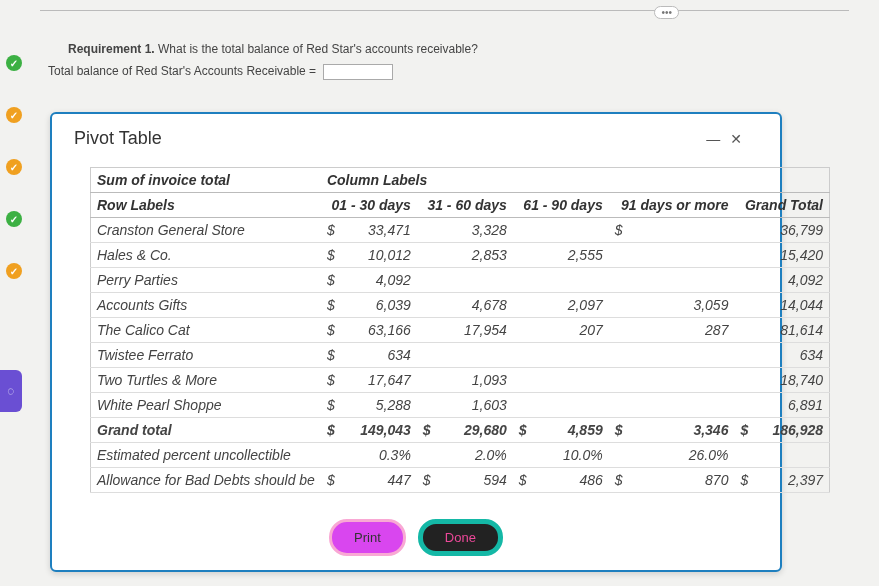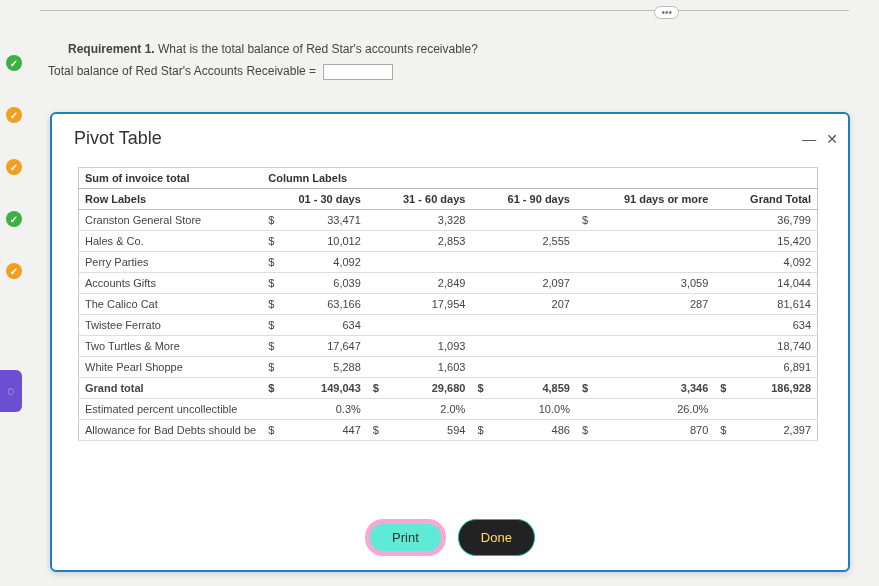--- a/index.html
+++ b/index.html
@@ -48,40 +48,41 @@
   .purple-side {
     position:absolute; left:0; top:370px;
     width:22px; height:42px; background:#6a4fd3;
     border-radius:0 6px 6px 0;
     display:flex; align-items:center; justify-content:center;
     color:#fff; font-size:12px;
   }
   .modal {
     position: absolute;
     left: 50px; top: 112px;
-    width: 800px; height: 460px;
+    width: 732px; height: 460px;
     background: #fff;
     border: 2px solid #1e7fbf;
     border-radius: 6px;
-    padding: 14px 10px 12px 22px;
+    padding: 14px 38px 12px 22px;
     box-shadow: 0 2px 6px rgba(0,0,0,0.15);
   }
   .modal-header {
     display:flex; justify-content:space-between; align-items:center;
     margin-bottom: 18px;
   }
   .modal-title { font-size:18px; color:#333; }
   .modal-ctrls { display:flex; gap:10px; color:#555; font-size:14px; }
   .modal-ctrls span { cursor:pointer; }
   .pivot {
-    border:1px solid #ccc; margin: 0 4px;
+    border:1px solid #ccc; margin: 0 16px;
     border-collapse: collapse;
     width: 740px;
-    font-size: 11px;
+    font-size: 14px;
     color:#444;
+    font-style:italic;
   }
   .pivot th, .pivot td {
     border-bottom:1px solid #ddd;
     padding: 4px 6px;
     text-align:left;
     white-space:nowrap;
   }
   .pivot .num { text-align:right; }
   .pivot .cur { width:14px; text-align:left; color:#444; }
   .pivot thead th { font-weight:bold; color:#333; }
@@ -89,22 +90,22 @@
   .pivot .hdr-row td, .pivot .hdr-row th { border-bottom:1px solid #bbb; }
   .pivot .gt-row td { font-weight:bold; border-top:1px solid #bbb; }
   .modal-footer {
     position:absolute; bottom:14px; left:0; right:0;
     display:flex; justify-content:center; gap:12px;
   }
   .btn {
     padding:6px 22px; border-radius:18px; font-size:13px;
     cursor:pointer;
   }
-  .btn-print { background:#5eead4; border:5px solid #f9a8d4; color:#333; }
-  .btn-done { background:#222; border:1px solid #14b8a6; color:#fde047; }
+  .btn-print { background:#d946ef; border:3px solid #f9a8d4; color:#333; }
+  .btn-done { background:#222; border:5px solid #14b8a6; color:#ec4899; }
 </style>
 </head>
 <body>
 
 <div class="top-rule"></div>
 <span class="ellipsis-badge">•••</span>
 
 <div class="status-col">
   <span class="status-dot green">✓</span>
   <span class="status-dot orange">✓</span>
@@ -185,21 +186,21 @@
           <td class="cur"> </td>
           <td class="num"></td>
           <td class="cur"> </td>
           <td class="num">4,092</td>
         </tr>
         <tr>
           <td class="row-label">Accounts Gifts</td>
           <td class="cur">$</td>
           <td class="num">6,039</td>
           <td class="cur"> </td>
-          <td class="num">2,849</td>
+          <td class="num">4,678</td>
           <td class="cur"> </td>
           <td class="num">2,097</td>
           <td class="cur"> </td>
           <td class="num">3,059</td>
           <td class="cur"> </td>
           <td class="num">14,044</td>
         </tr>
         <tr>
           <td class="row-label">The Calico Cat</td>
           <td class="cur">$</td>

